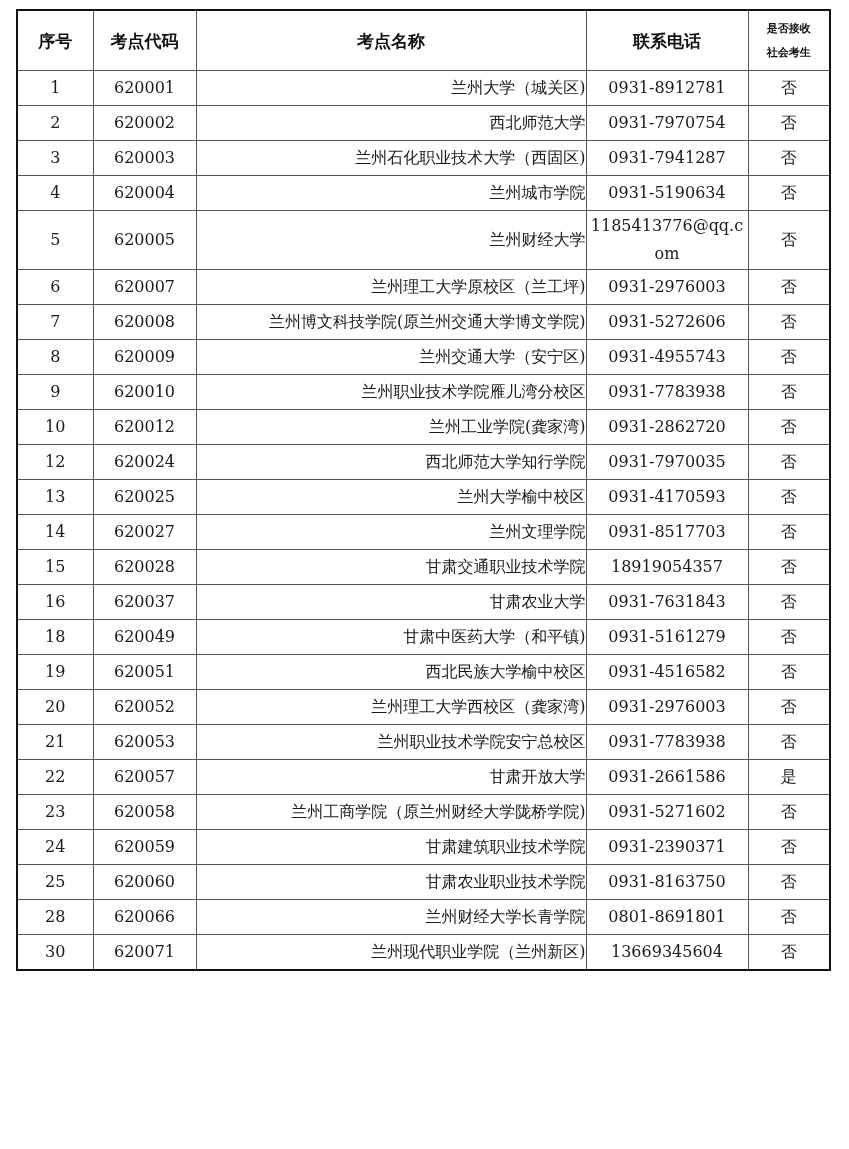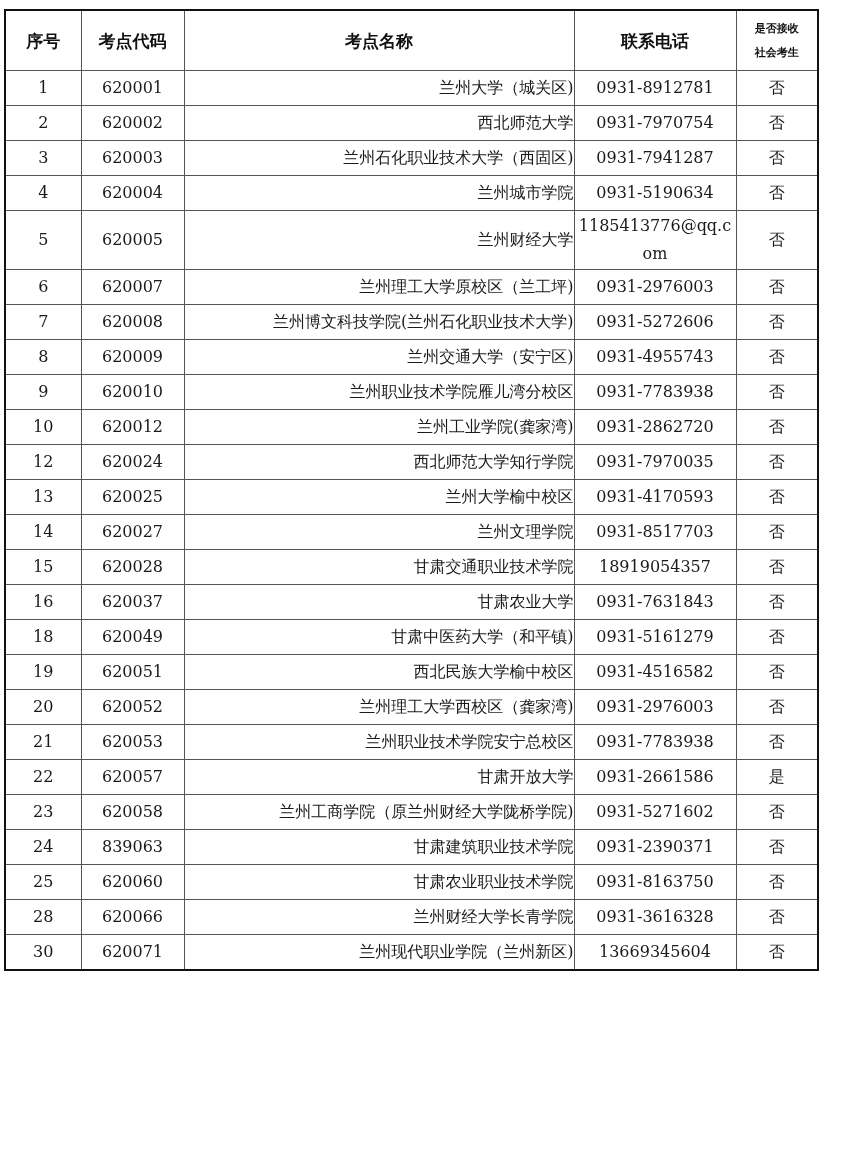--- a/index.html
+++ b/index.html
@@ -1,19 +1,19 @@
 <!DOCTYPE html>
 <html><head>
 <meta charset="utf-8">
 <style>
   html, body { margin: 0; padding: 0; background: #ffffff; }
   body { width: 849px; height: 1149px; position: relative; overflow: hidden;
          font-family: "DejaVu Serif", "Liberation Serif", serif; color: #1a1a1a; }
   table.sheet {
-    position: absolute; left: 4px; top: 9px;
+    position: absolute; left: 16px; top: 9px;
     width: 813px; border-collapse: collapse;
     border: 2px solid #111;
     table-layout: fixed;
     padding-left: 34px;
   }
   table.sheet th, table.sheet td {
     border: 1px solid #555;
     text-align: center; vertical-align: middle;
     padding: 0; overflow: hidden;
   }
@@ -92,21 +92,21 @@
       <tr>
     <td>6</td>
     <td>620007</td>
     <td class="name">兰州理工大学原校区（兰工坪)</td>
     <td class="phone">0931-2976003</td>
     <td>否</td>
   </tr>
       <tr>
     <td>7</td>
     <td>620008</td>
-    <td class="name">兰州博文科技学院(兰州石化职业技术大学)</td>
+    <td class="name">兰州博文科技学院(原兰州交通大学博文学院)</td>
     <td class="phone">0931-5272606</td>
     <td>否</td>
   </tr>
       <tr>
     <td>8</td>
     <td>620009</td>
     <td class="name">兰州交通大学（安宁区)</td>
     <td class="phone">0931-4955743</td>
     <td>否</td>
   </tr>
@@ -196,37 +196,37 @@
   </tr>
       <tr>
     <td>23</td>
     <td>620058</td>
     <td class="name">兰州工商学院（原兰州财经大学陇桥学院)</td>
     <td class="phone">0931-5271602</td>
     <td>否</td>
   </tr>
       <tr>
     <td>24</td>
-    <td>839063</td>
+    <td>620059</td>
     <td class="name">甘肃建筑职业技术学院</td>
     <td class="phone">0931-2390371</td>
     <td>否</td>
   </tr>
       <tr>
     <td>25</td>
     <td>620060</td>
     <td class="name">甘肃农业职业技术学院</td>
     <td class="phone">0931-8163750</td>
     <td>否</td>
   </tr>
       <tr>
     <td>28</td>
     <td>620066</td>
     <td class="name">兰州财经大学长青学院</td>
-    <td class="phone">0931-3616328</td>
+    <td class="phone">0801-8691801</td>
     <td>否</td>
   </tr>
       <tr>
     <td>30</td>
     <td>620071</td>
     <td class="name">兰州现代职业学院（兰州新区)</td>
     <td class="phone">13669345604</td>
     <td>否</td>
   </tr>
     </tbody>

